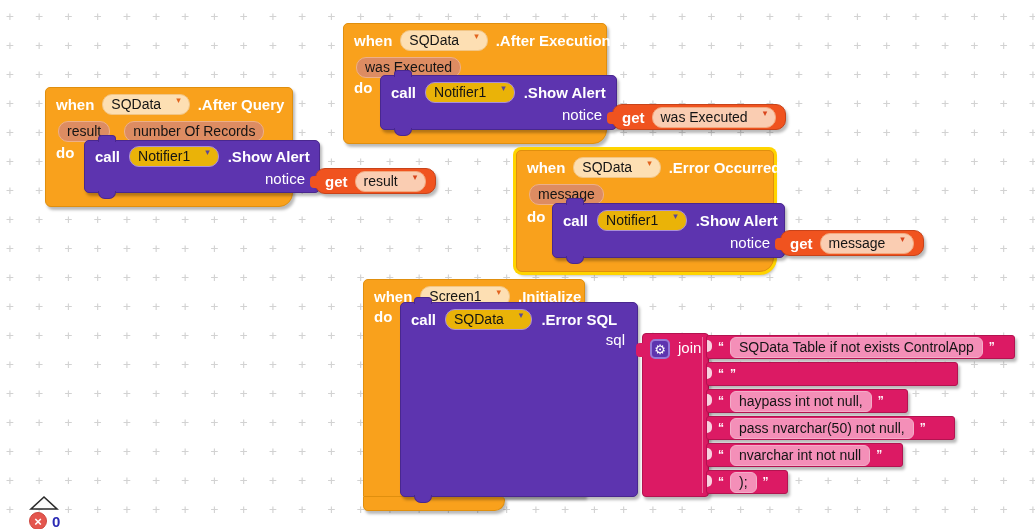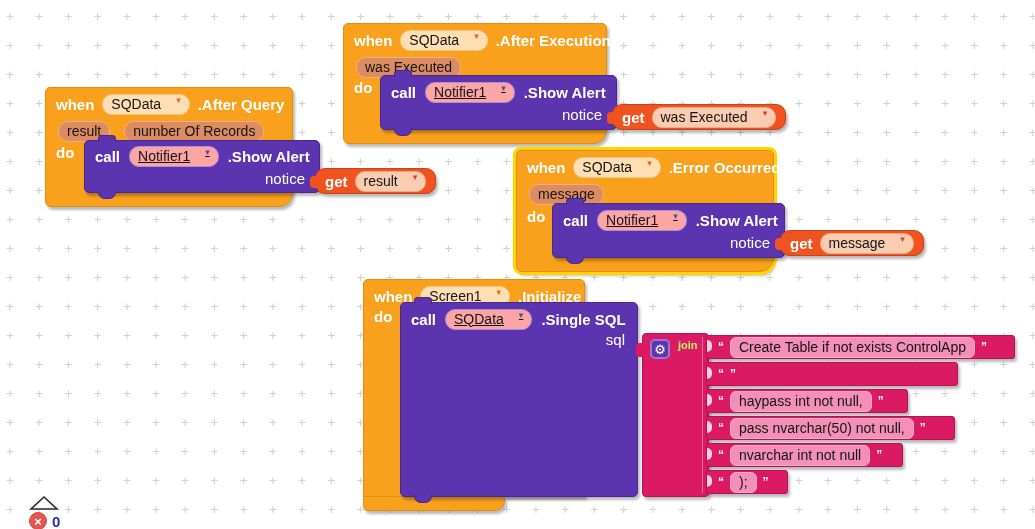--- a/index.html
+++ b/index.html
@@ -13,21 +13,21 @@
   .event-main{position:absolute;background:#F9A11C;border:1px solid #E08F0E;
               border-radius:5px 5px 14px 6px;box-sizing:border-box;}
   .selected{box-shadow:0 0 0 3px #FFD400, 2px 4px 3px rgba(0,0,0,.25);}
   .hrow{display:flex;align-items:center;gap:8px;padding:4px 0 0 10px;height:24px;}
   .prow{display:flex;align-items:center;gap:14px;padding:5px 0 0 12px;}
   .wlabel{color:#ffffff;font-weight:bold;font-size:15px;white-space:nowrap;}
   .do-label{position:absolute;color:#fff;font-weight:bold;font-size:15px;}
   .chip{display:inline-flex;align-items:flex-start;gap:15px;border-radius:10px;font-size:14px;
         color:#141414;padding:1px 8px;white-space:nowrap;line-height:17px;}
   .cream{background:#FDDFB3;border:1px solid #F2C584;}
-  .lav{background:#fca5a5;border:1px solid #A98FD8;text-decoration:underline;}
+  .lav{background:#eab308;border:1px solid #A98FD8;}
   .param{background:#DD8C62;border:1px solid #EDB089;}
   .peach{background:#FACDB2;border:1px solid #F3A87E;}
   .pinkl{background:#F48FB8;border:1px solid #F3ADC8;border-radius:6px;}
   .dd{font-size:9px;line-height:1;}
   .dd.or{color:#E2641E;} .dd.pu{color:#5A4798;} .dd.rd{color:#D9441C;}
   .call{position:absolute;background:#5D34AF;border:1px solid #49278F;border-radius:5px;box-sizing:border-box;}
   .call::before{content:"";position:absolute;left:13px;top:-6px;width:16px;height:6px;
                 background:#5D34AF;border:1px solid #49278F;border-bottom:none;border-radius:4px 4px 0 0;}
   .call::after{content:"";position:absolute;left:13px;bottom:-7px;width:16px;height:7px;
                background:#5D34AF;border:1px solid #49278F;border-top:none;border-radius:0 0 7px 7px;}
@@ -36,21 +36,21 @@
        display:flex;align-items:center;gap:7px;padding:0 9px;height:26px;box-sizing:border-box;z-index:3;}
   .get::before{content:"";position:absolute;left:-6px;top:7px;width:8px;height:12px;
                background:#F0531F;border-radius:4px 0 0 4px;}
   .joinbody{position:absolute;background:#DC1A64;border:1px solid #B31350;border-radius:4px;
             box-sizing:border-box;display:flex;align-items:flex-start;gap:8px;padding:5px 0 0 7px;z-index:2;}
   .joinbody::before{content:"";position:absolute;left:-7px;top:9px;width:8px;height:14px;
                     background:#DC1A64;border-radius:4px 0 0 4px;}
   .joinbody::after{content:"";position:absolute;right:5px;top:3px;bottom:3px;width:1px;background:#EC6C9C;}
   .gear-btn{width:20px;height:20px;background:#5D34AF;border:2px solid #9678D6;border-radius:5px;
             color:#fff;display:flex;align-items:center;justify-content:center;font-size:13px;box-sizing:border-box;}
-  .join-label{color:#bef264;font-weight:bold;font-size:11px;}
+  .join-label{color:#ffffff;font-weight:normal;font-size:15px;}
   .joinrow{position:absolute;height:24px;background:#DC1A64;border:1px solid #B31350;border-radius:3px;
            display:flex;align-items:center;gap:6px;padding:0 8px 0 11px;box-sizing:border-box;z-index:2;}
   .joinrow::before{content:"";position:absolute;left:0;top:4px;width:5px;height:12px;
                    background:rgba(255,255,255,.8);border-radius:0 8px 8px 0;}
   .quote{color:#fff;font-weight:bold;font-size:12px;line-height:1;}
   .foot{position:absolute;background:#F9A11C;border:1px solid #E08F0E;border-top:none;
         border-radius:0 4px 12px 6px;box-sizing:border-box;}
   .status{position:absolute;z-index:4;}
   .err-circle{width:18px;height:18px;border-radius:50%;background:#E4564E;border:1px solid #CE4840;
               color:#fff;font-weight:bold;font-size:13px;display:flex;align-items:center;justify-content:center;box-sizing:border-box;}
@@ -201,32 +201,32 @@
       <div class="do-label" style="left:10px;top:28px;">do</div>
     </div>
     <div class="foot shadow" style="left:0;top:218px;width:142px;height:14px;"></div>
     <div class="call shadow" style="left:37px;top:23px;width:238px;height:195px;">
       <div class="hrow" style="gap:9px;padding-top:4px;">
         <span class="wlabel">call</span>
         <span class="chip lav">
           <span>SQData</span>
           <span class="dd pu">▾</span>
         </span>
-        <span class="wlabel">.Single SQL</span>
+        <span class="wlabel">.Error SQL</span>
       </div>
       <span class="arg-label" style="right:12px;top:28px;">sql</span>
     </div>
     <div class="joinbody shadow" style="left:279px;top:54px;width:67px;height:164px;">
       <span class="gear-btn">⚙</span>
       <span class="join-label">join</span>
     </div>
 
     <div class="joinrow shadow" style="left:343px;top:56px;width:309px;">
       <span class="quote">“</span>
-      <span class="chip pinkl">Create Table if not exists ControlApp</span>
+      <span class="chip pinkl">SQData Table if not exists ControlApp</span>
       <span class="quote">”</span>
     </div>
     <div class="joinrow shadow" style="left:343px;top:83px;width:252px;">
       <span class="quote">“</span>
       <span class="quote">”</span>
     </div>
     <div class="joinrow shadow" style="left:343px;top:110px;width:202px;">
       <span class="quote">“</span>
       <span class="chip pinkl">haypass int not null,</span>
       <span class="quote">”</span>

